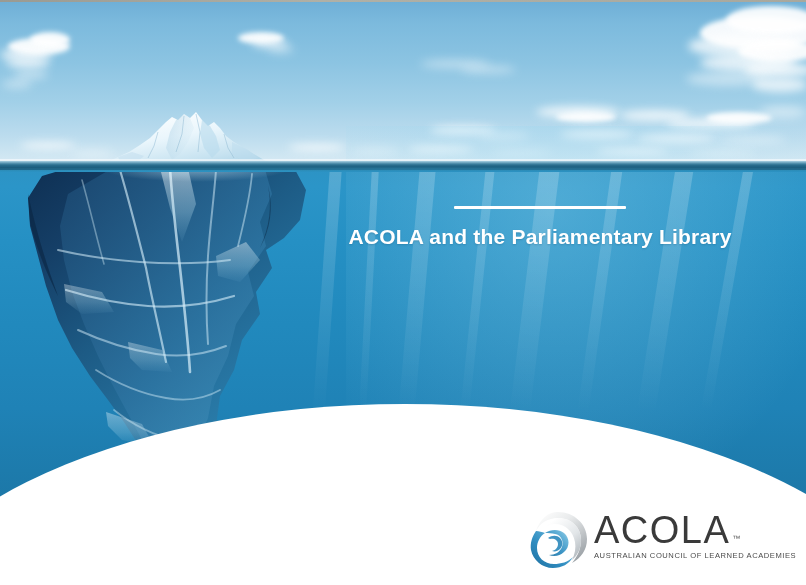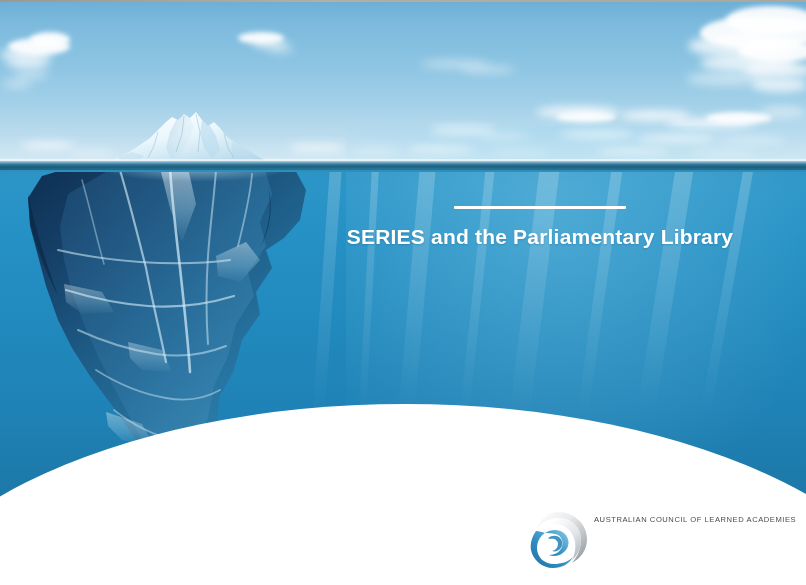--- a/index.html
+++ b/index.html
@@ -411,21 +411,21 @@
 
     <div style="position:absolute; left:96px; top:166px; width:200px; height:16px; z-index:21;
                 background:radial-gradient(ellipse at 50% 0%, rgba(220,245,255,.55), rgba(220,245,255,0) 70%);"></div>
   </div>
 
   <div class="sweep"></div>
   <div class="sweep-fill"></div>
 
   <div class="title-block">
     <div class="title-rule"></div>
-    <div class="title-sub">SERIES and the Parliamentary Library</div>
+    <div class="title-sub">ACOLA and the Parliamentary Library</div>
   </div>
 
   <div class="logo">
     <div class="logo-mark">
       <svg width="62" height="60" viewBox="0 0 62 60" xmlns="http://www.w3.org/2000/svg">
         <defs>
           <linearGradient id="swSilver" x1="0.15" y1="0" x2="0.9" y2="0.9">
             <stop offset="0%" stop-color="#fdfdfd"></stop>
             <stop offset="35%" stop-color="#e9ebec"></stop>
             <stop offset="68%" stop-color="#c2c6c9"></stop>
@@ -461,17 +461,21 @@
                  C47,44 48,38 47,32 C45,21 37,14 27,14
                  C22,14 18,16 15,19 C18,12 24,8 30,8 Z" fill="url(#swInner)" opacity=".9"></path>
 
         <path d="M20,28 C24,25 29,25 32,28 C35,31 35,36 32,39
                  C30,41 27,42 24,41 C28,40 30,37 30,34
                  C30,30 26,28 22,29 Z" fill="#2c88bb" opacity=".9"></path>
       </svg>
     </div>
 
     <div class="logo-text">
+      <div class="logo-word-row">
+        <span class="logo-word">ACOLA</span>
+        <span class="logo-tm">™</span>
+      </div>
       <div class="logo-tag">AUSTRALIAN COUNCIL OF LEARNED ACADEMIES</div>
     </div>
   </div>
 
 </div>
 
 </body></html>

